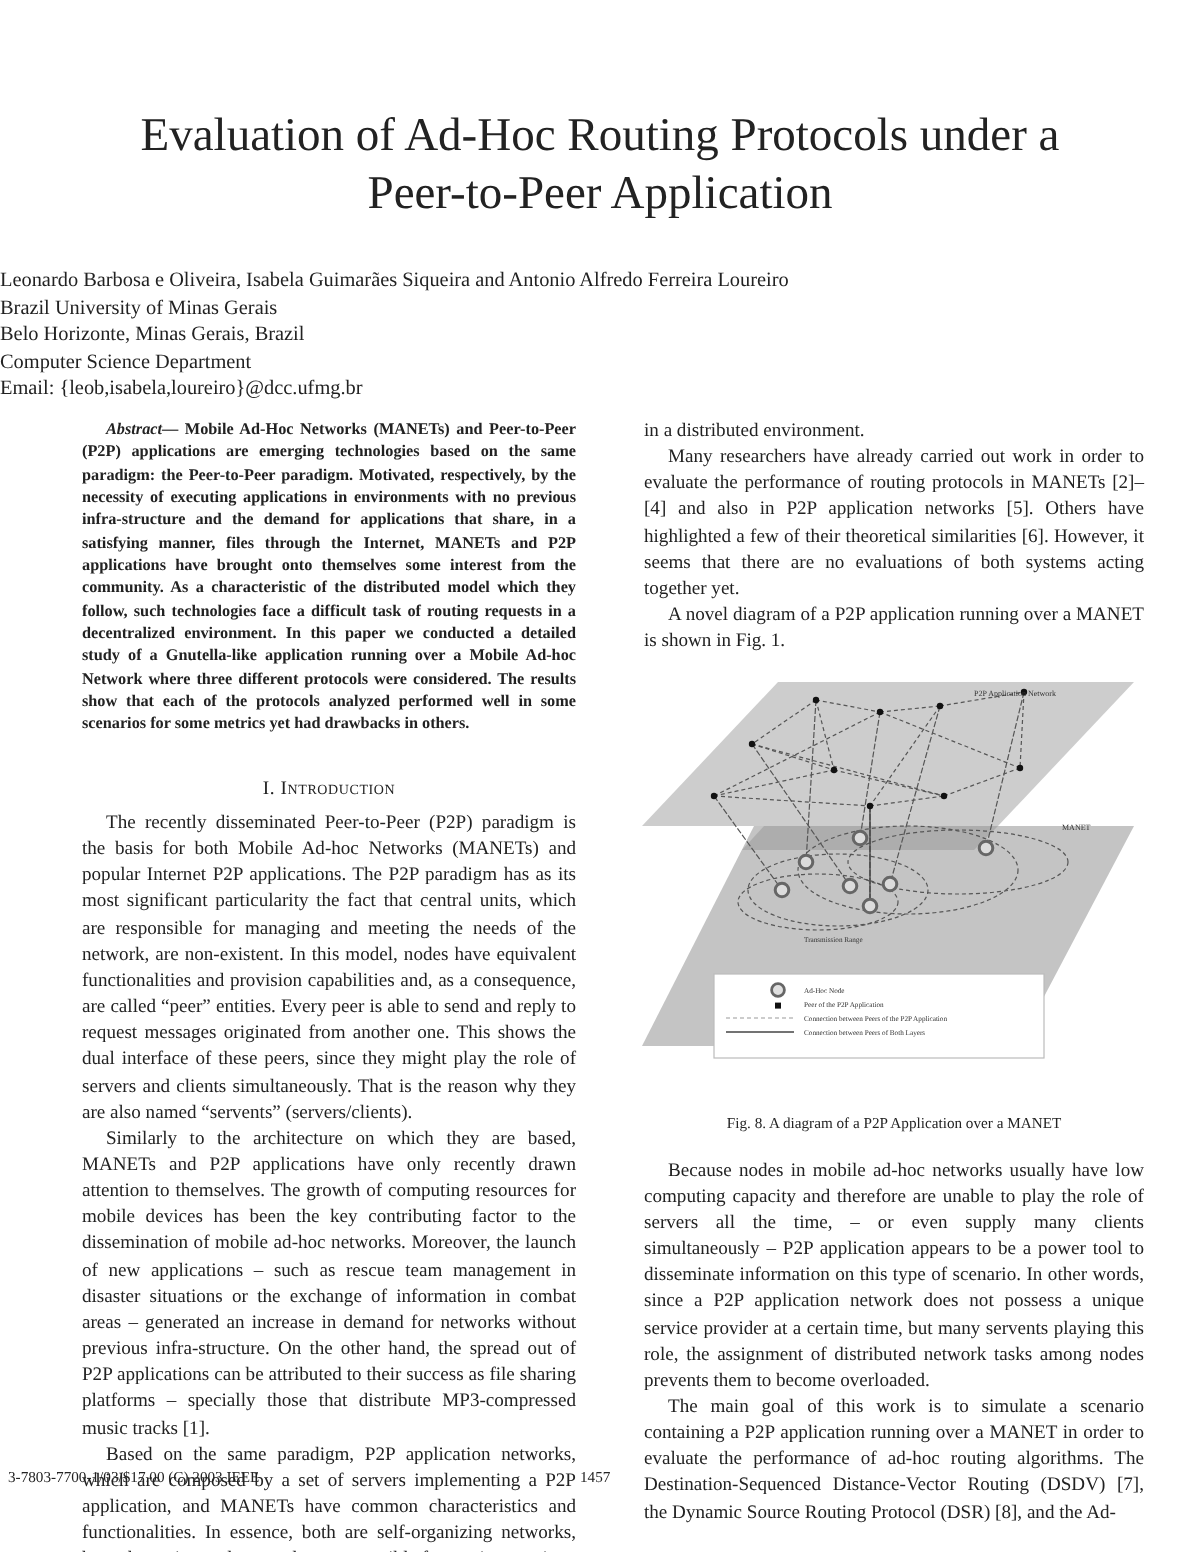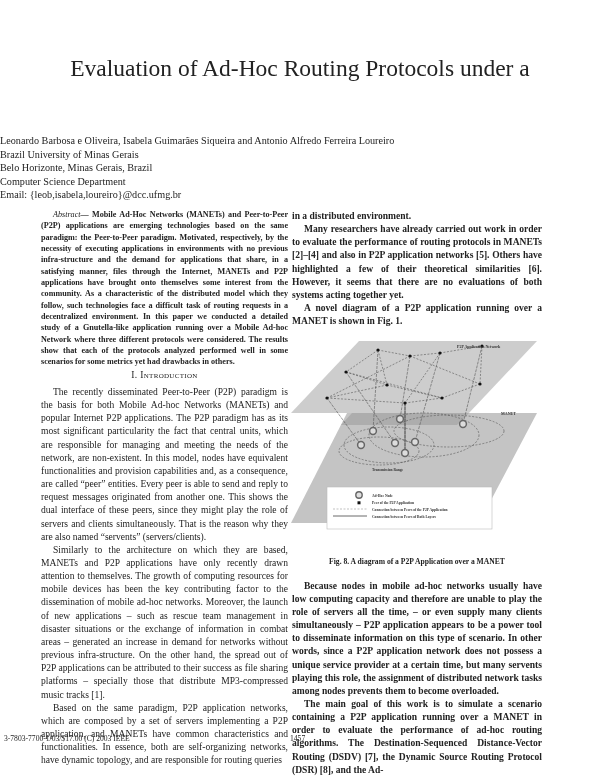--- a/index.html
+++ b/index.html
@@ -6,37 +6,38 @@
   body { width: 600px; height: 776px; position: relative; overflow: hidden;
          font-family: "Liberation Serif", "DejaVu Serif", serif; color: #1a1a1a; }
   .title { position: absolute; left: 0; width: 600px; top: 54px; text-align: center;
            font-size: 23.5px; line-height: 29px; color: #222; }
   .authors { position: absolute; left: 0; width: 600px; top: 134px; text-align: left;
              font-size: 10.2px; line-height: 13.6px; color: #222; }
   .col { position: absolute; font-size: 9.55px; line-height: 13.15px; text-align: justify; color: #222; }
   .col p { margin: 0; }
   .ind { text-indent: 12px; }
   #left { left: 41px; width: 247px; top: 209px; }
-  #right { left: 292px; width: 250px; top: 209px; font-weight: bold; }
+  #right { left: 322px; width: 250px; top: 209px; }
   .abstract { font-weight: bold; font-size: 8.15px; line-height: 11.35px; }
-  .abstract .lead { font-style: italic; font-weight: normal; }
-  .sec { text-align: center; font-size: 9.6px; margin: 0 0 4px 0; letter-spacing: 0.3px; }
+  .abstract .lead { font-style: italic; font-weight: bold; }
+  .sec { text-align: center; font-size: 9.6px; margin: 20px 0 4px 0; letter-spacing: 0.3px; }
   .sec .sc { font-variant: small-caps; }
   .fig { position: relative; height: 208px; margin: 8px 0 0 -3px; }
   .fig svg { position: absolute; left: 0; top: 0; }
   .figcap { text-align: center; font-size: 7.6px; margin: 12px 0 10px 0; }
   .footer { position: absolute; top: 734px; font-size: 7.6px; color: #222; }
   #foot-left { left: 4px; }
   #foot-page { left: 290px; }
 </style>
 </head>
 <body>
 
 <div class="title">
   <div>Evaluation of Ad-Hoc Routing Protocols under a</div>
+  <div>Peer-to-Peer Application</div>
 </div>
 
 <div class="authors">
   <div>Leonardo Barbosa e Oliveira, Isabela Guimarães Siqueira and Antonio Alfredo Ferreira Loureiro</div>
   <div>Brazil University of Minas Gerais</div>
   <div>Belo Horizonte, Minas Gerais, Brazil</div>
   <div>Computer Science Department</div>
   <div>Email: {leob,isabela,loureiro}@dcc.ufmg.br</div>
 </div>
 

